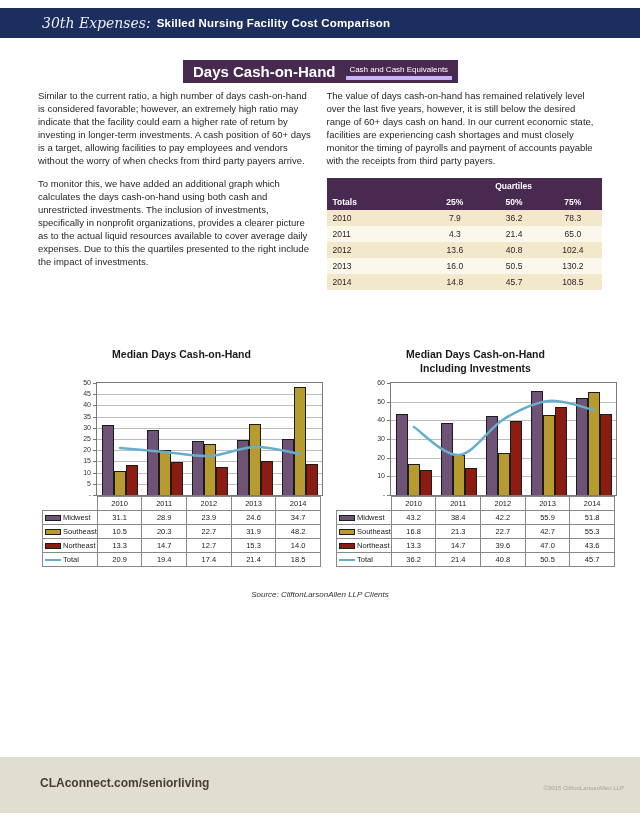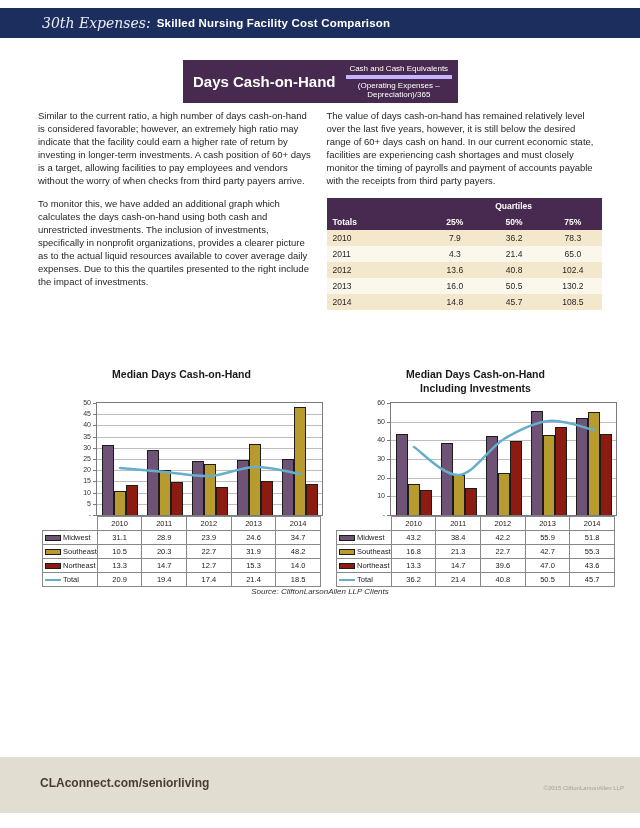--- a/index.html
+++ b/index.html
@@ -42,21 +42,21 @@
   .group{display:flex;align-items:flex-end;justify-content:center;height:100%;}
   .bar{width:12px;border:1px solid #1c1c1c;border-bottom:none;box-sizing:border-box;}
   .line-svg{position:absolute;left:0;top:0;z-index:2;pointer-events:none;}
   .chart-table{border-collapse:collapse;table-layout:fixed;font-size:7.5px;color:#1a1a1a;}
   .chart-table td{border:1px solid #888;height:13px;text-align:center;vertical-align:middle;padding:0;background:#fff;}
   .chart-table td.nob{border:none;background:transparent;}
   .chart-table td.leg{text-align:left;padding-left:2px;white-space:nowrap;}
   .swatch{display:inline-block;width:16px;height:6px;border:1px solid #1c1c1c;vertical-align:middle;margin-right:2px;box-sizing:border-box;}
   .swatch.line{height:2px;border:none;}
   
-  .source{margin-top:0;text-align:center;font-size:8px;font-style:italic;color:#333;}
+  .source{margin-top:23px;text-align:center;font-size:8px;font-style:italic;color:#333;}
   .footer{position:absolute;left:0;bottom:15px;width:100%;height:56px;background:#e1ddd1;}
   .footer-url{position:absolute;left:40px;top:19px;font-size:12px;font-weight:bold;color:#4a3c34;}
   .footer-page{position:absolute;left:0;right:0;top:21px;text-align:center;font-size:10px;color:#3a332c;}
   .footer-copy{position:absolute;right:16px;top:28px;font-size:6px;color:#aaa192;}
 </style>
 </head>
 <body>
 
 <div class="page">
 
@@ -64,21 +64,20 @@
 
   <header class="banner">
     <span class="edition">30th Expenses:</span>
     <span class="banner-title">Skilled Nursing Facility Cost Comparison</span>
   </header>
 
   <div class="metric-box">
     <div class="metric-name">Days Cash-on-Hand</div>
     <div class="metric-formula">
       <div class="numerator">Cash and Cash Equivalents</div>
-      <div class="denominator">(Operating Expenses – Depreciation)/365</div>
     </div>
   </div>
 
 
   <div class="columns">
     <div class="col">
       <p>Similar to the current ratio, a high number of days cash-on-hand is considered favorable; however, an extremely high ratio may indicate that the facility could earn a higher rate of return by investing in longer-term investments. A cash position of 60+ days is a target, allowing facilities to pay employees and vendors without the worry of when checks from third party payers arrive.</p>
       <p>To monitor this, we have added an additional graph which calculates the days cash-on-hand using both cash and unrestricted investments. The inclusion of investments, specifically in nonprofit organizations, provides a clearer picture as to the actual liquid resources available to cover average daily expenses. Due to this the quartiles presented to the right include the impact of investments.</p>
     </div>
     <div class="col">

